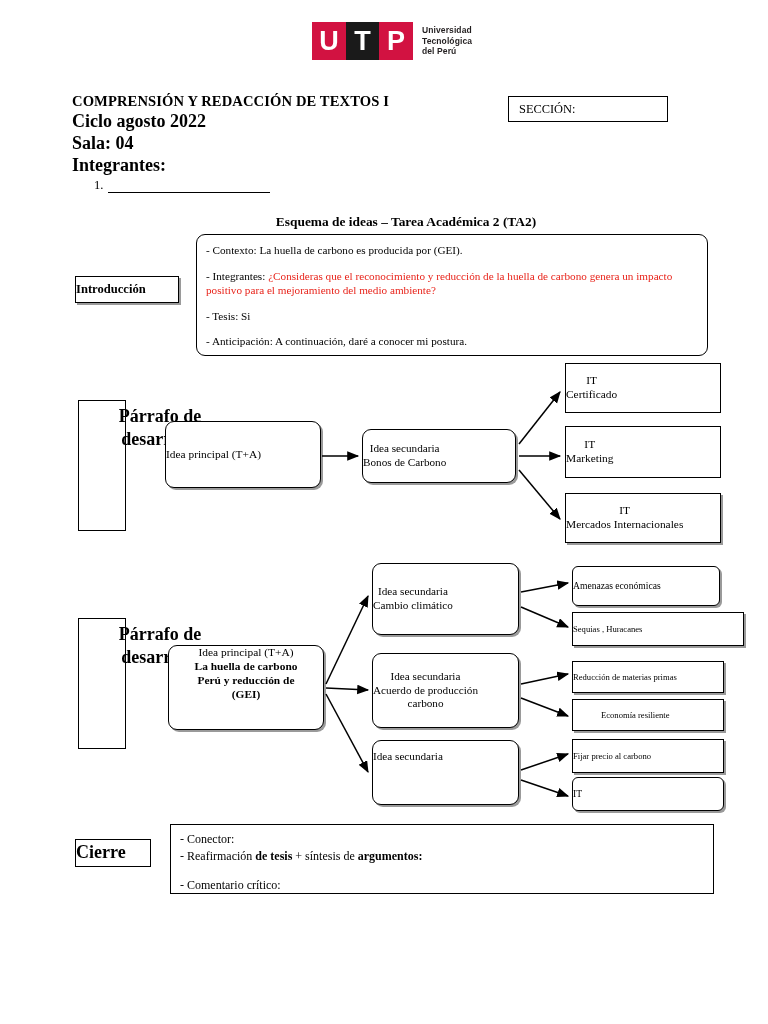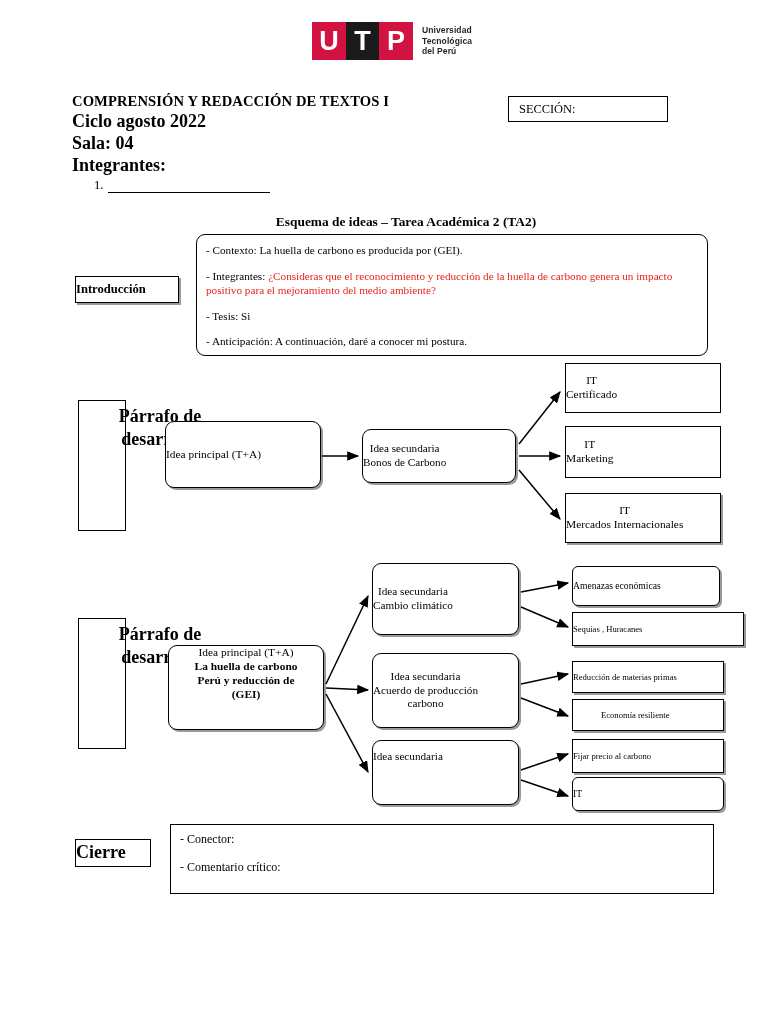--- a/index.html
+++ b/index.html
@@ -285,20 +285,23 @@
   </div>
   <div class="box shadow ctr s6 sm2">
     <span>IT</span>
   </div>
 
   <div class="box ctr cierre-label">
     <span>Cierre</span>
   </div>
   <div class="box cierre-body">
     <div>- Conector:</div>
+    <div>
+      <span>- Reafirmación </span><b>de tesis</b><span> + síntesis de </span><b>argumentos:</b>
+    </div>
     <div class="gap"></div>
     <div>- Comentario crítico:</div>
   </div>
 
   <svg class="arrows" width="768" height="1024" viewBox="0 0 768 1024">
     <defs>
       <marker id="ah" markerWidth="9" markerHeight="9" refX="7.2" refY="3.2" orient="auto" markerUnits="strokeWidth">
         <path d="M0,0 L8,3.2 L0,6.4 z" fill="#000"></path>
       </marker>
     </defs>

